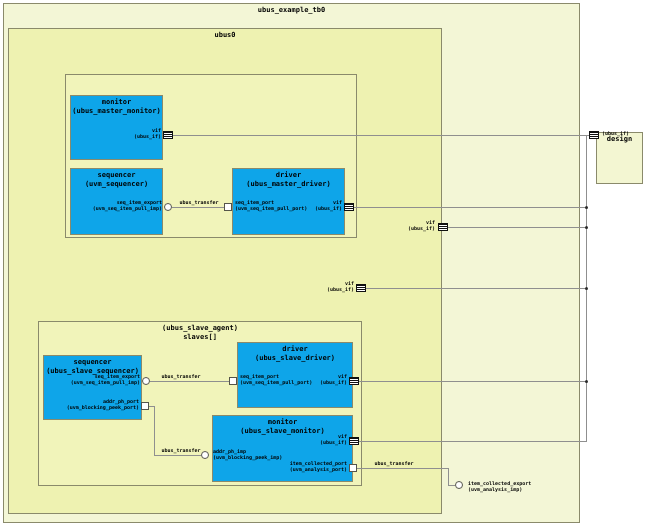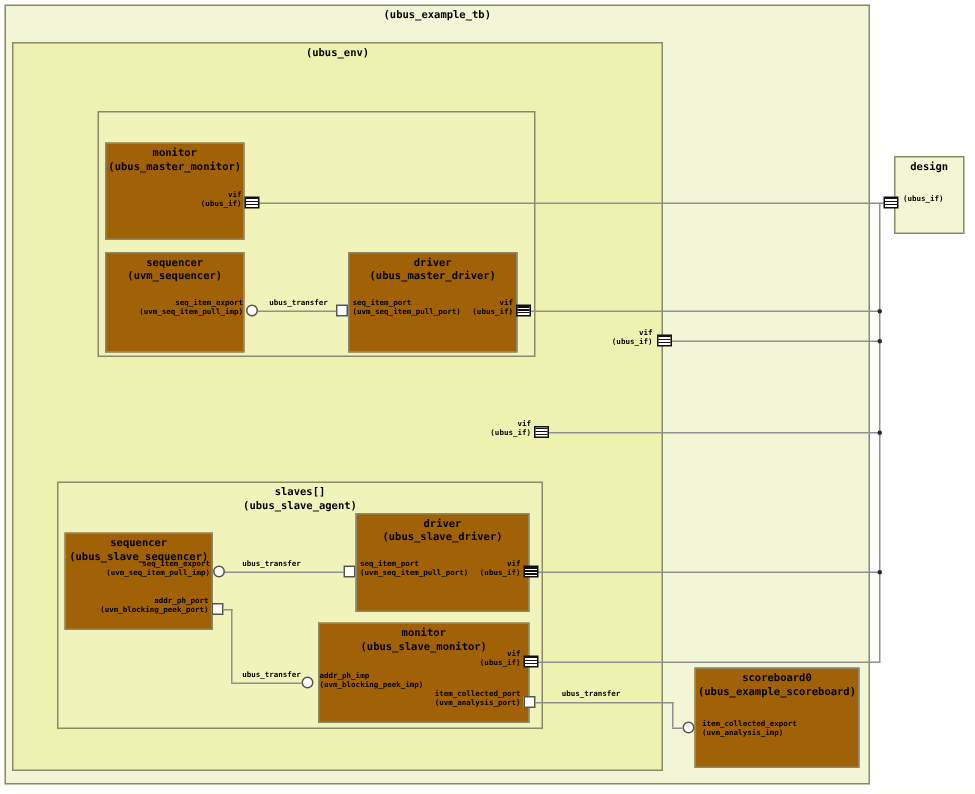--- a/index.html
+++ b/index.html
@@ -3,61 +3,61 @@
 <meta charset="utf-8">
 <style>
   * { margin:0; padding:0; box-sizing:border-box; }
   html,body { background:#ffffff; }
   body { font-family:"DejaVu Sans Mono", monospace; }
   .stage { position:relative; width:650px; height:529px; background:#ffffff; overflow:hidden; }
   .box { position:absolute; border:1px solid #8a8a6b; }
   .fill-tb    { background:#f3f6d6; }
   .fill-env   { background:#eef2b1; }
   .fill-agent { background:#f1f4ba; }
-  .fill-leaf  { background:#a16207; }
-  .fill-design{ background:#f3f6d2; }
+  .fill-leaf  { background:#0ea5e9; }
+  .fill-design{ background:#f3f6d2;margin-top:28px; }
   .btitle { padding-top:2px; text-align:center; font-weight:bold; font-size:7px; line-height:8.5px; color:#000; }
   .plabel { position:absolute; font-weight:bold; font-size:5px; line-height:5.8px; color:#000; white-space:nowrap; }
   .plabel.r { text-align:right; }
   .wire-label { position:absolute; font-weight:bold; font-size:5px; line-height:6px; color:#000; text-align:center; white-space:nowrap; }
   .hline, .vline { position:absolute; background:#8f8f8f; }
   .hline { height:1px; }
   .vline { width:1px; }
   .dot { position:absolute; width:3px; height:3px; background:#2a2a2a; border-radius:50%; }
   .pcircle { position:absolute; width:8px; height:8px; background:#fff; border:1px solid #55554a; border-radius:50%; }
   .psquare { position:absolute; width:8px; height:8px; background:#fff; border:1px solid #55554a; }
   .pvif { position:absolute; width:10px; height:8px; border:1px solid #111;
           background:repeating-linear-gradient(180deg,#111 0px,#111 1px,#fff 1px,#fff 2px); }
 </style>
 </head>
 <body>
 
 <div class="stage">
 
   <div class="box fill-tb" style="left:3px;top:3px;width:577px;height:520px;">
     <div class="btitle">
-      <div>(ubus_example_tb)</div>
+      <div>ubus_example_tb0</div>
     </div>
   </div>
 
   <div class="box fill-env" style="left:8px;top:28px;width:434px;height:486px;">
     <div class="btitle">
-      <div>(ubus_env)</div>
+      <div>ubus0</div>
     </div>
   </div>
 
   <div class="box fill-agent" style="left:65px;top:74px;width:292px;height:164px;">
     <div class="btitle">
     </div>
   </div>
 
   <div class="box fill-agent" style="left:38px;top:321px;width:324px;height:165px;">
     <div class="btitle">
+      <div>(ubus_slave_agent)</div>
       <div>slaves[]</div>
-      <div>(ubus_slave_agent)</div>
     </div>
   </div>
 
   <div class="box fill-leaf" style="left:70px;top:95px;width:93px;height:65px;">
     <div class="btitle">
       <div>monitor</div>
       <div>(ubus_master_monitor)</div>
     </div>
   </div>
 
@@ -90,26 +90,20 @@
     </div>
   </div>
 
   <div class="box fill-leaf" style="left:212px;top:415px;width:141px;height:67px;">
     <div class="btitle">
       <div>monitor</div>
       <div>(ubus_slave_monitor)</div>
     </div>
   </div>
 
-  <div class="box fill-leaf" style="left:463px;top:445px;width:110px;height:67px;">
-    <div class="btitle">
-      <div>scoreboard0</div>
-      <div>(ubus_example_scoreboard)</div>
-    </div>
-  </div>
 
   <div class="box fill-design" style="left:596px;top:104px;width:47px;height:52px;">
     <div class="btitle">
       <div>design</div>
     </div>
   </div>
 
   <div class="hline" style="left:172px;top:135px;width:419px;"></div>
   <div class="hline" style="left:172px;top:207px;width:52px;"></div>
   <div class="hline" style="left:353px;top:207px;width:233px;"></div>

